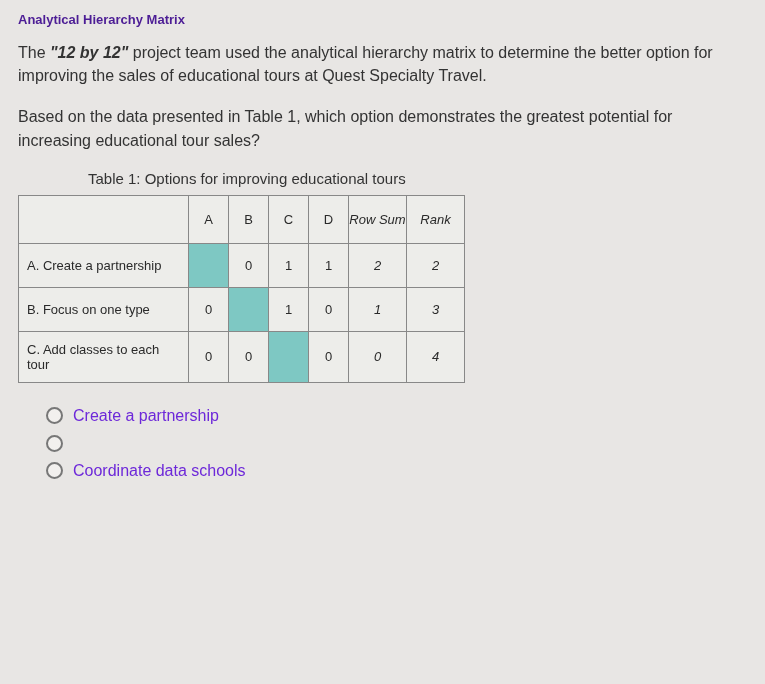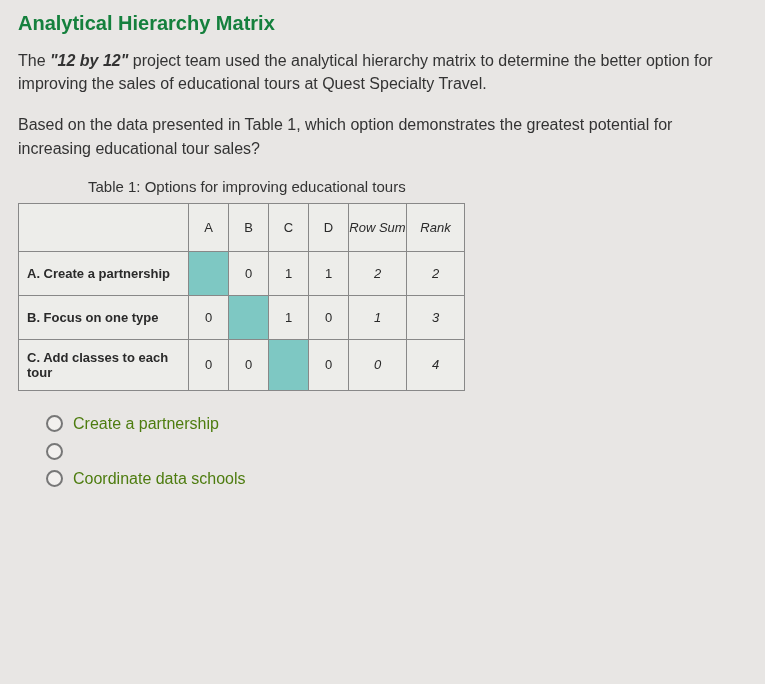--- a/index.html
+++ b/index.html
@@ -7,23 +7,23 @@
       font-family: 'Segoe UI', Arial, sans-serif;
       background: #e8e6e4;
       width: 765px;
       height: 684px;
       padding: 12px 18px;
       color: #2a2a2a;
       font-size: 15px;
     }
     .title {
       font-weight: 700;
-      font-size: 20px;
+      font-size: 13px;
       margin-bottom: 14px;
-      color: #15803d;
+      color: #4c1d95;
     }
     .para {
       font-size: 16px;
       line-height: 1.45;
       margin-bottom: 18px;
       color: #333;
     }
     .italic { font-style: italic; font-weight: 600; }
     .caption {
       font-size: 15px;
@@ -39,21 +39,21 @@
     th, td {
       border: 1px solid #888;
       text-align: center;
       font-size: 13px;
       padding: 0;
     }
     th.label-col, td.label-col {
       width: 170px;
       text-align: left;
       padding: 10px 8px;
-      font-weight: 700;
+      font-weight: 400;
       font-size: 13px;
     }
     .narrow { width: 40px; height: 44px; }
     .wide { width: 58px; font-style: italic; }
     .headrow th { height: 48px; font-weight: 400; }
     .shaded { background: #7ec8c3; }
     .options { margin-left: 28px; }
     .opt-row {
       display: flex;
       align-items: center;
@@ -62,21 +62,21 @@
     }
     .radio {
       width: 17px;
       height: 17px;
       border: 2px solid #777;
       border-radius: 50%;
       margin-right: 10px;
       background: #f2f0ee;
       flex-shrink: 0;
     }
-    .opt-label { font-size: 16px; color: #4d7c0f; }
+    .opt-label { font-size: 16px; color: #6d28d9; }
   </style>
 </head>
 <body>
 
 <div class="title">Analytical Hierarchy Matrix</div>
 
 <p class="para">
   <span>The </span><span class="italic">"12 by 12"</span><span> project team used the analytical hierarchy matrix to determine the better option for improving the sales of educational tours at Quest Specialty Travel.</span>
 </p>
 

